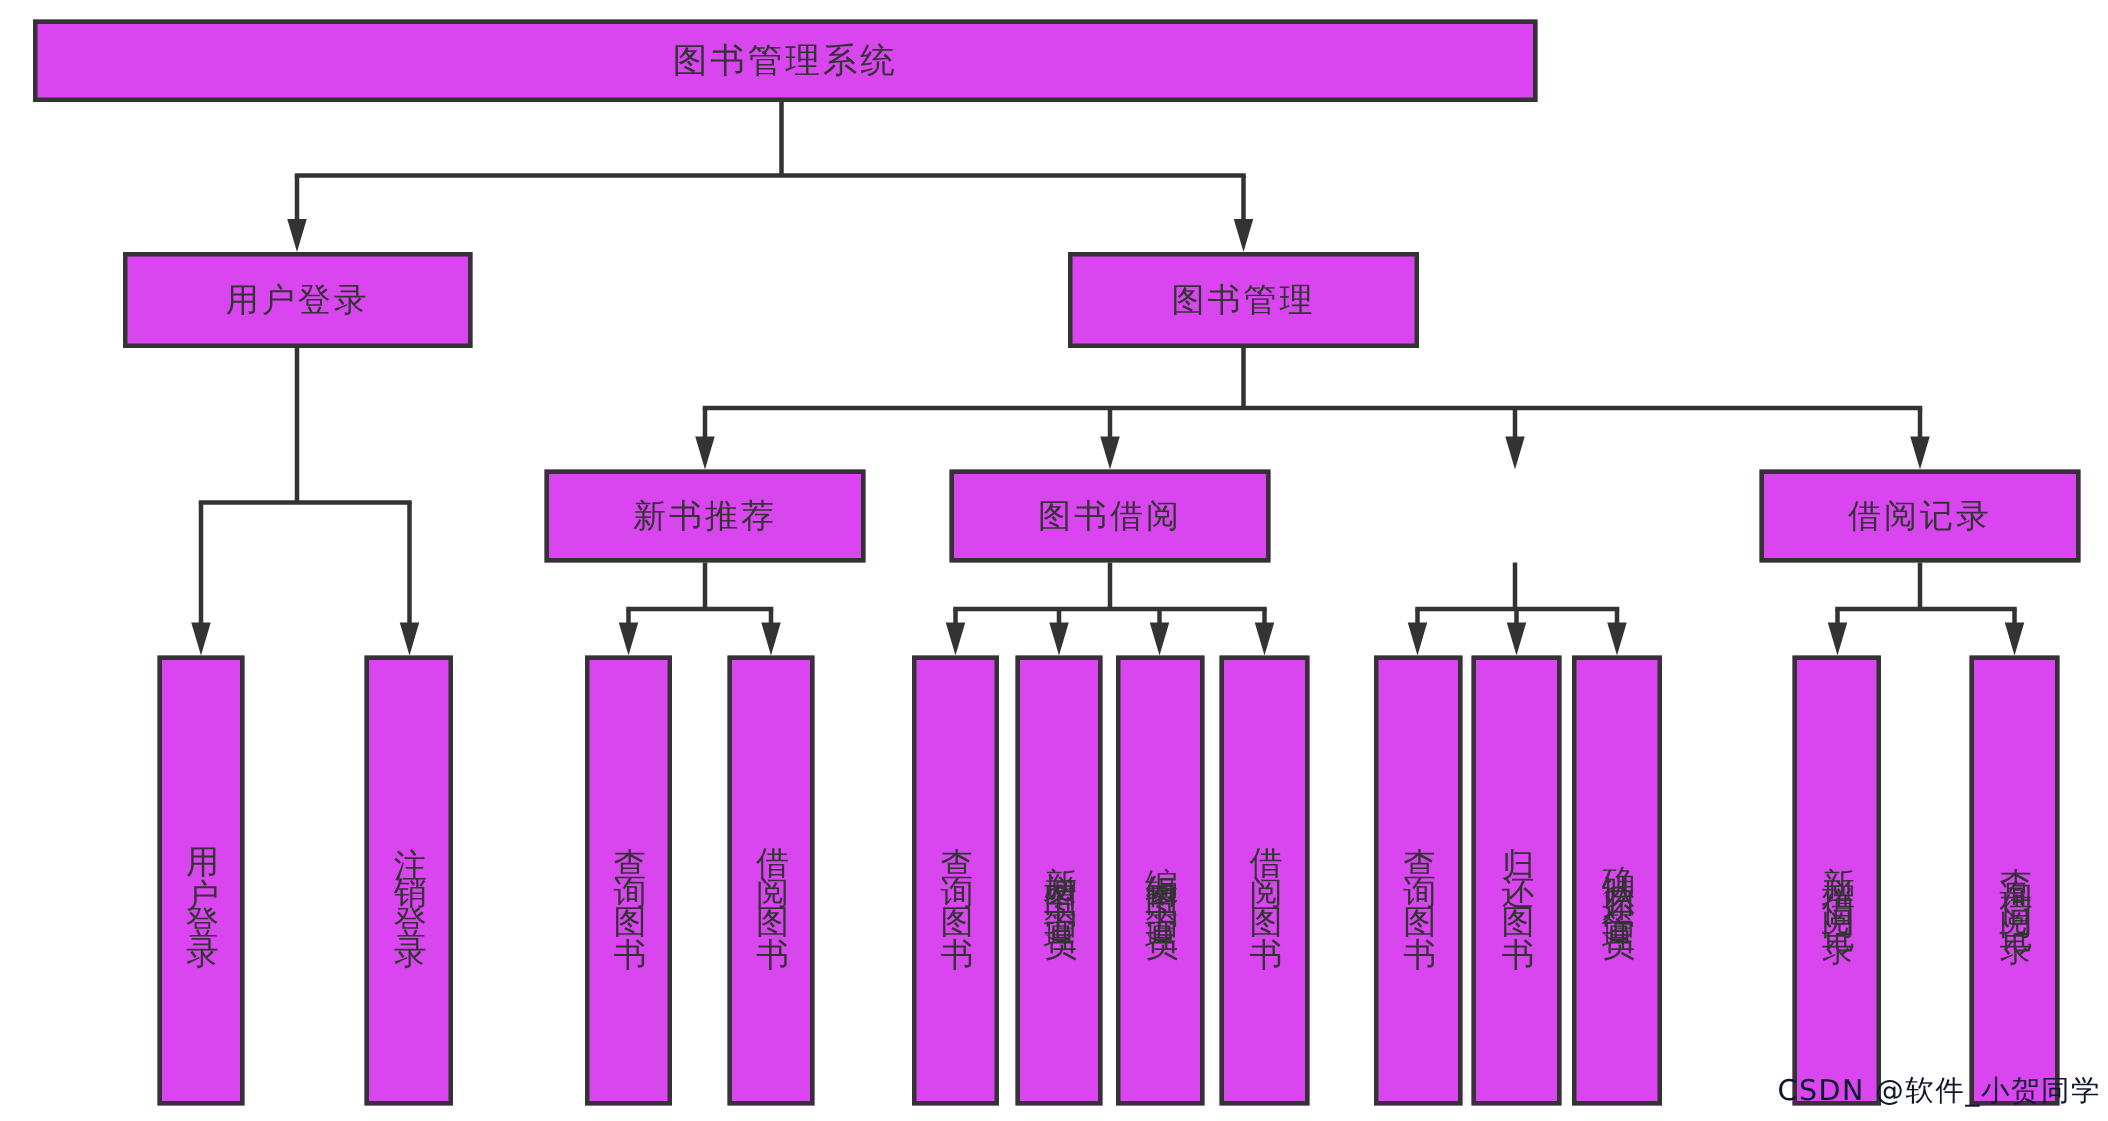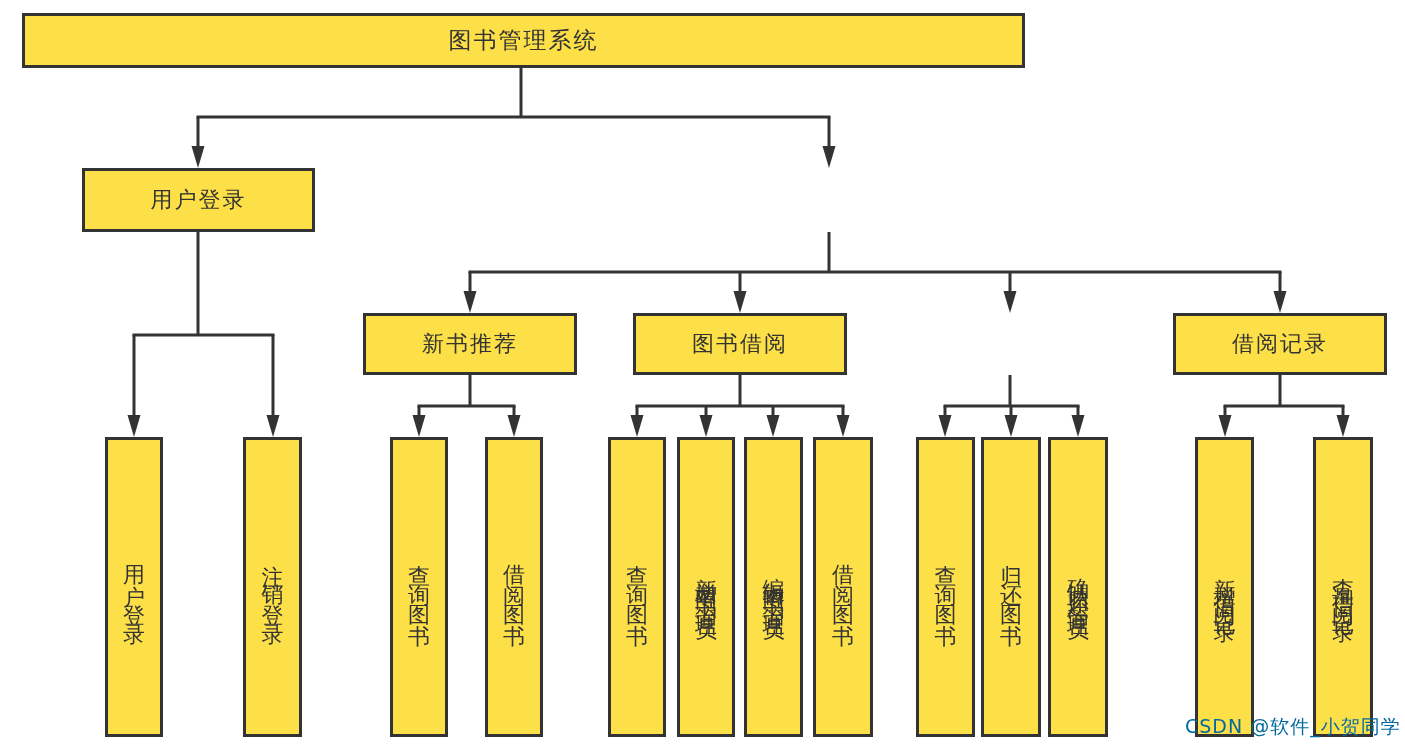--- a/index.html
+++ b/index.html
@@ -15,21 +15,21 @@
     position: absolute;
     left: 0; top: 0;
     width: 1405px; height: 747px;
   }
   #connector-layer line { stroke: #333333; stroke-width: 3; }
   #connector-layer polygon { fill: #333333; stroke: none; }
   .node {
     position: absolute;
     box-sizing: border-box;
     border: 3px solid #333333;
-    background: #fde047;
+    background: #d946ef;
     display: flex;
     align-items: center;
     justify-content: center;
     color: #333333;
   }
   .h-label span {
     font-size: 22px;
     letter-spacing: 2px;
     white-space: nowrap;
   }
@@ -42,21 +42,21 @@
     white-space: nowrap;
   }
   .v-wide  span { letter-spacing: 20px; }
   .v-mid   span { letter-spacing: 9px; }
   .v-tight span { letter-spacing: 6px; }
   #watermark {
     position: absolute;
     left: 1185px;
     top: 714px;
     font-size: 19px;
-    color: #0369a1;
+    color: #0f172a;
     white-space: nowrap;
     z-index: 5;
     letter-spacing: 1px;
   }
 </style>
 </head>
 <body>
 
 <div id="stage">
 
@@ -129,20 +129,23 @@
     </g>
   </svg>
 
   <div class="node h-label node-root" style="left:22px; top:13px; width:1003px; height:55px;">
     <span>图书管理系统</span>
   </div>
 
   <div class="node h-label" style="left:82px; top:168px; width:233px; height:64px;">
     <span>用户登录</span>
   </div>
+  <div class="node h-label" style="left:712px; top:168px; width:234px; height:64px;">
+    <span>图书管理</span>
+  </div>
 
   <div class="node h-label" style="left:633px; top:313px; width:214px; height:62px;">
     <span>图书借阅</span>
   </div>
   <div class="node h-label" style="left:363px; top:313px; width:214px; height:62px;">
     <span>新书推荐</span>
   </div>
   <div class="node h-label" style="left:1173px; top:313px; width:214px; height:62px;">
     <span>借阅记录</span>
   </div>

